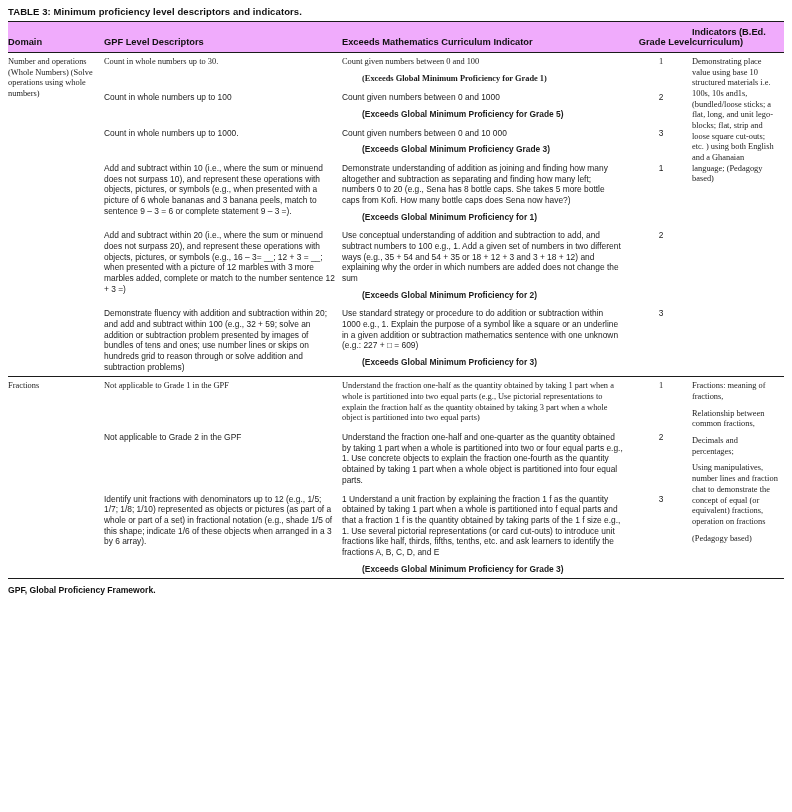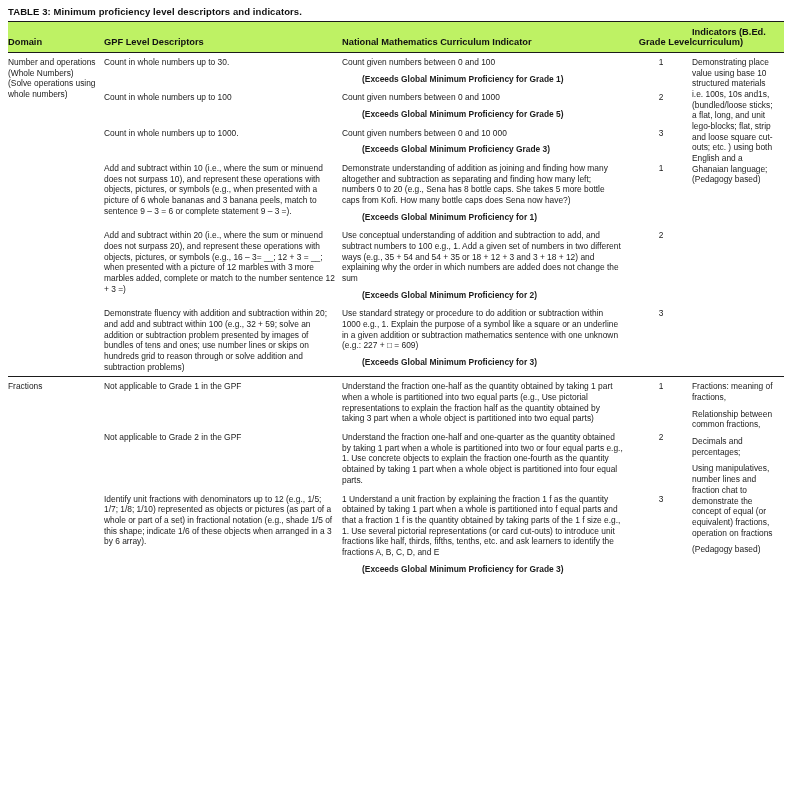--- a/index.html
+++ b/index.html
@@ -37,32 +37,32 @@
   }
   table.mintable thead th {
     text-align: left;
     font-weight: 700;
     font-size: 9.3px;
     color: #111;
     padding: 5px 6px 5px 0;
     vertical-align: bottom;
     border-top: 1.6px solid #1b1b1b;
     border-bottom: 1.1px solid #1b1b1b;
-    background: #bef264;
+    background: #f0abfc;
   }
   table.mintable thead th.center { text-align: right; padding-right: 0; }
   table.mintable tbody td {
     vertical-align: top;
     padding: 4px 6px 4px 0;
     line-height: 1.27;
     color: #1b1b1b;
   }
   table.mintable tbody td.center { text-align: center; padding-right: 0; }
   tr.section-start > td { border-top: 1.1px solid #1b1b1b; }
-  tr.first-row > td { padding-top: 6px; }
+  tr.first-row > td { padding-top: 6px; font-family: Liberation Serif, serif; }
   .cellpara { margin: 0 0 6px 0; }
   .cellpara:last-child { margin-bottom: 0; }
   .bold { font-weight: 700; padding-left: 20px; }
   .tbl-foot {
     border-top: 1.6px solid #1b1b1b;
     margin-top: 0;
     padding: 6px 0 0 0;
     font-size: 8.6px;
     font-weight: 700;
     color: #111;
@@ -81,21 +81,21 @@
       <col style="width:96px">
       <col style="width:238px">
       <col style="width:288px">
       <col style="width:62px">
       <col style="width:92px">
     </colgroup>
     <thead>
       <tr>
         <th>Domain</th>
         <th>GPF Level Descriptors</th>
-        <th>National Mathematics Curriculum Indicator</th>
+        <th>Exceeds Mathematics Curriculum Indicator</th>
         <th class="center">Grade Level</th>
         <th>Indicators (B.Ed. curriculum)</th>
       </tr>
     </thead>
     <tbody id="tbody">
         <tr class="section-start first-row">
           <td rowspan="6">Number and operations (Whole Numbers) (Solve operations using whole numbers)</td>
           <td>Count in whole numbers up to 30.</td>
           <td>
             <p class="cellpara">Count given numbers between 0 and 100</p>
@@ -172,14 +172,15 @@
           <td>Identify unit fractions with denominators up to 12 (e.g., 1/5; 1/7; 1/8; 1/10) represented as objects or pictures (as part of a whole or part of a set) in fractional notation (e.g., shade 1/5 of this shape; indicate 1/6 of these objects when arranged in a 3 by 6 array).</td>
           <td>
             <p class="cellpara">1 Understand a unit fraction by explaining the fraction 1 f as the quantity obtained by taking 1 part when a whole is partitioned into f equal parts and that a fraction 1 f is the quantity obtained by taking parts of the 1 f size e.g., 1. Use several pictorial representations (or card cut-outs) to introduce unit fractions like half, thirds, fifths, tenths, etc. and ask learners to identify the fractions A, B, C, D, and E</p>
             <p class="cellpara bold">(Exceeds Global Minimum Proficiency for Grade 3)</p>
           </td>
           <td class="center">3</td>
         </tr>
       </tbody>
   </table>
 
+  <div class="tbl-foot">GPF, Global Proficiency Framework.</div>
 
 </div>
 
 </body></html>

